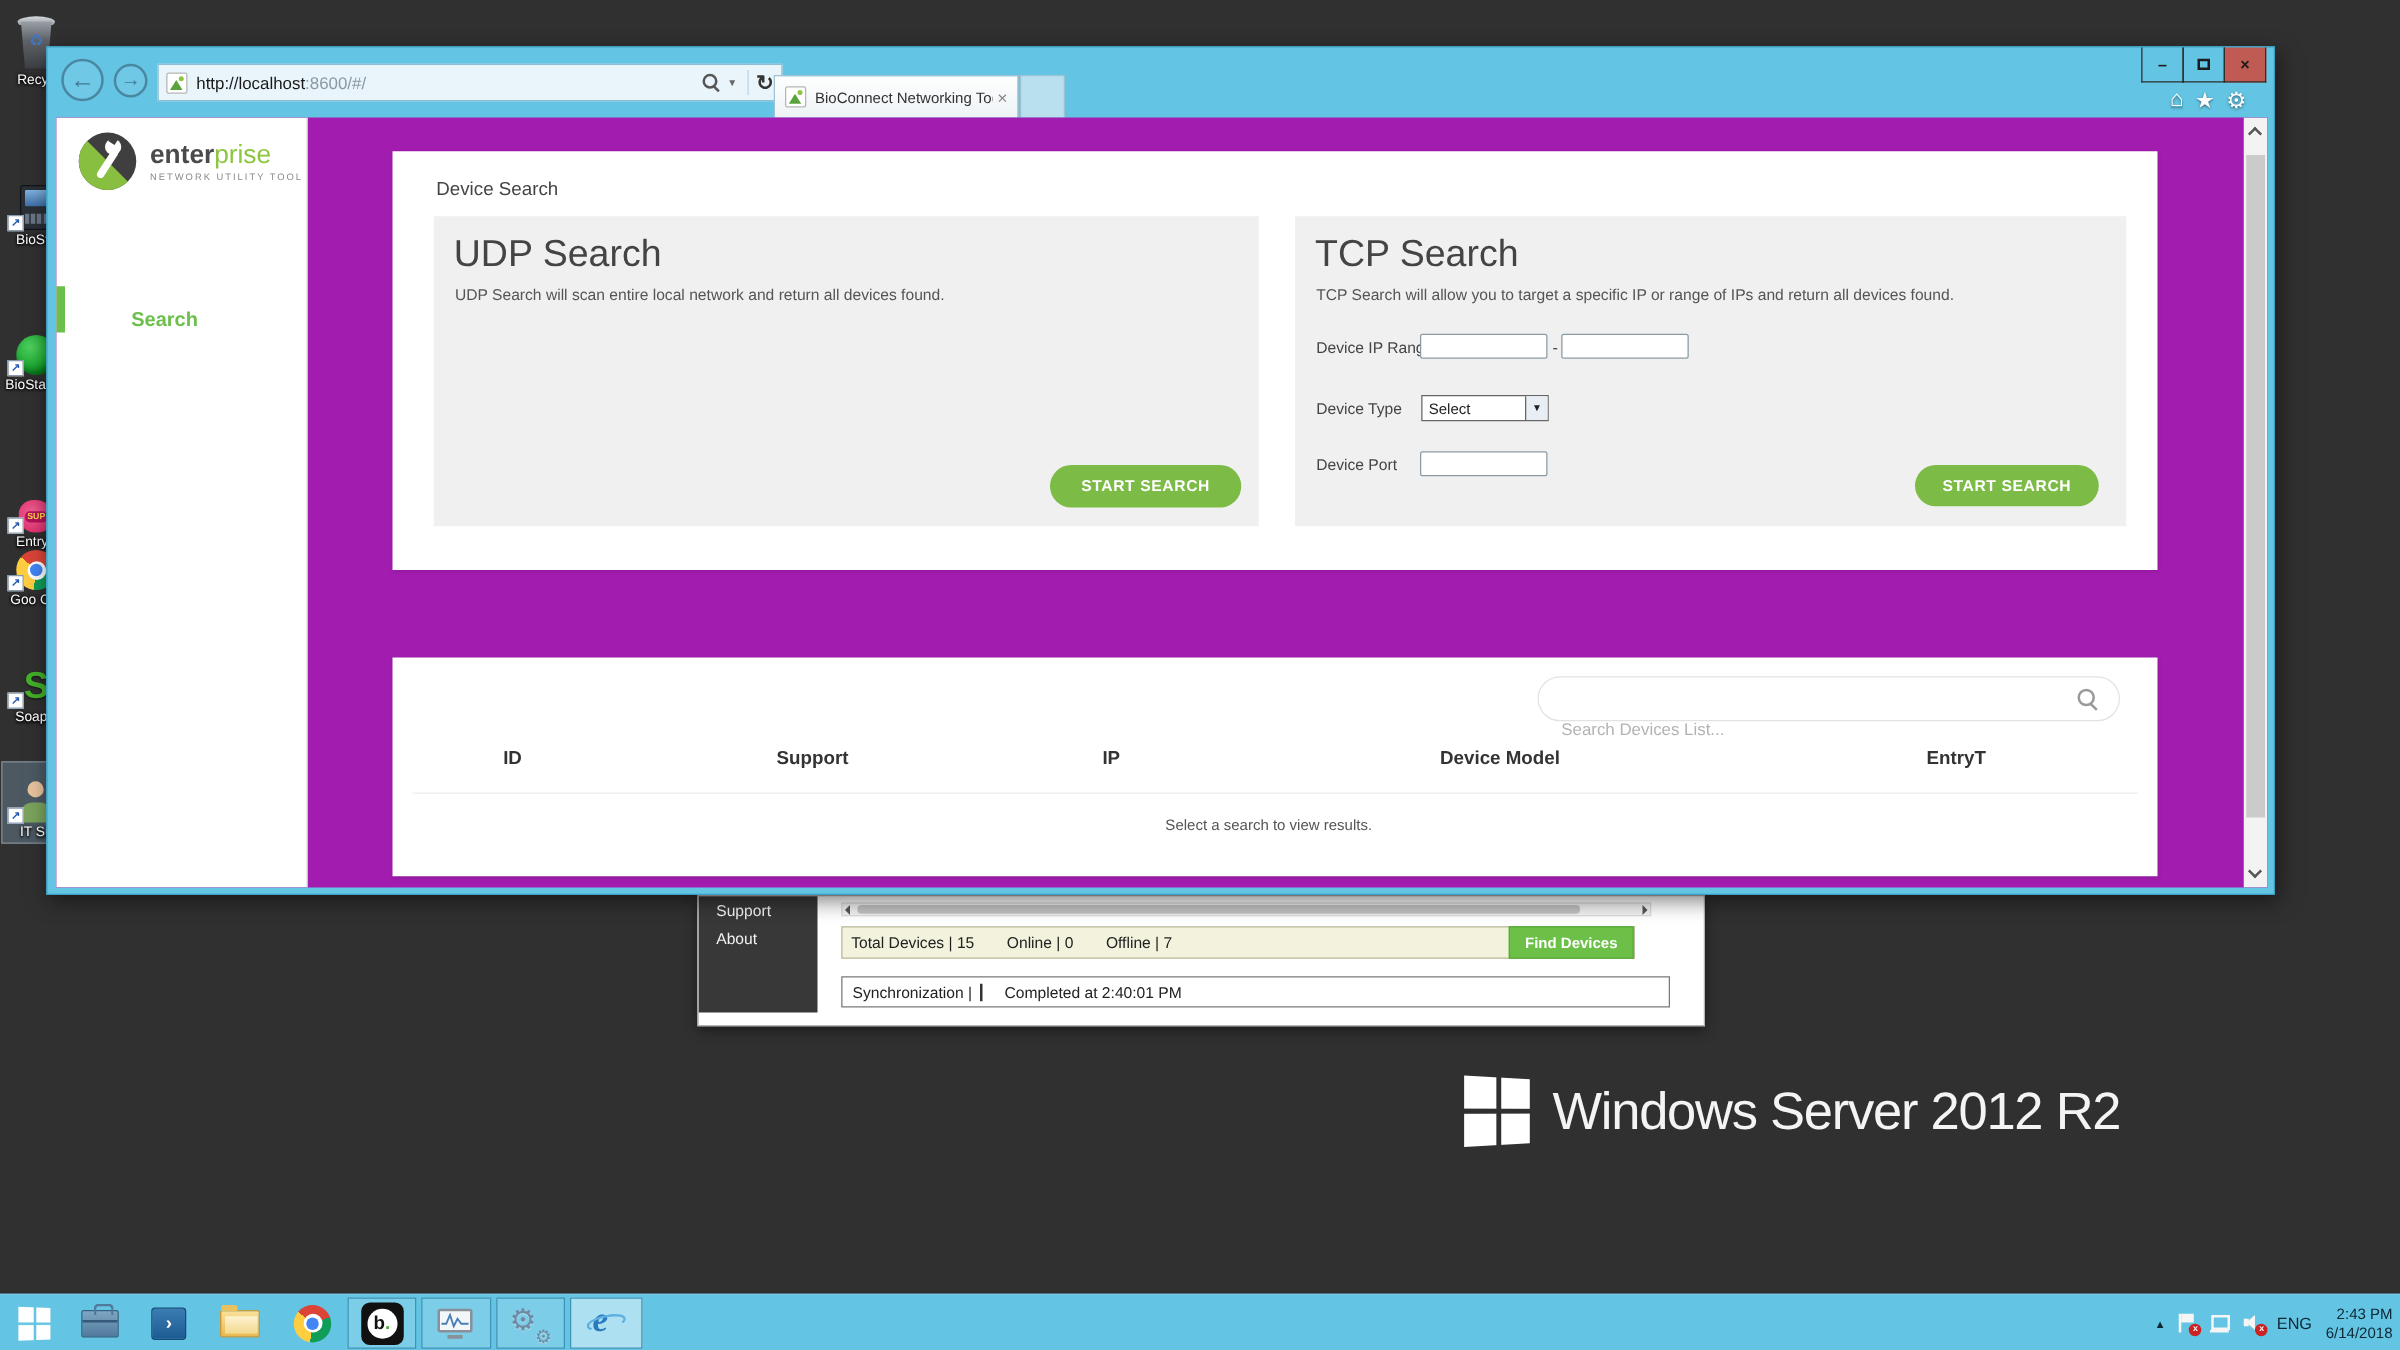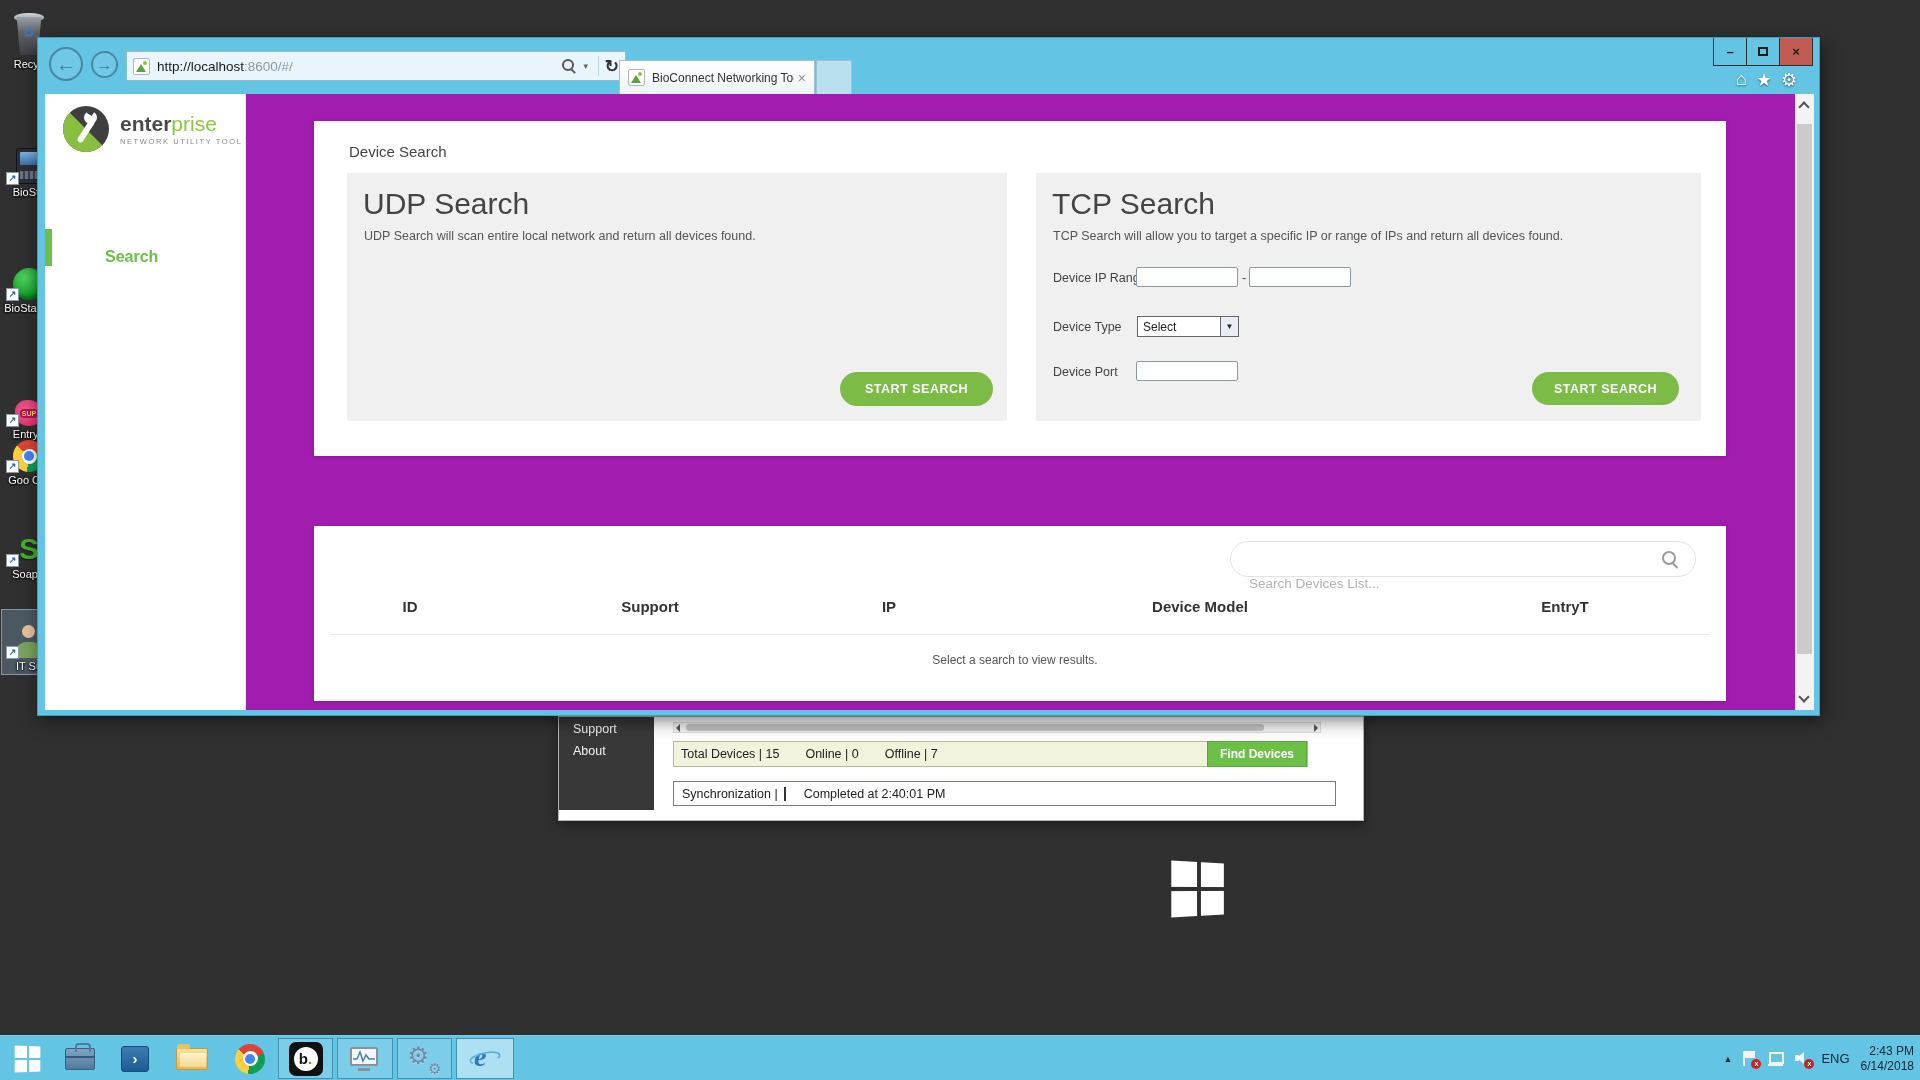--- a/index.html
+++ b/index.html
@@ -271,20 +271,21 @@
     <div class="di-label">IT Su</div>
   </div>
 
   <div class="watermark">
     <div class="winflag">
         <i></i>
         <i></i>
         <i></i>
         <i></i>
       </div>
+    <span>Windows Server 2012 R2</span>
   </div>
 
   <div class="bgwin">
     <div class="bgw-side">
       <div class="bgw-item">Support</div>
       <div class="bgw-item">About</div>
     </div>
     <div class="bgw-main">
       <div class="hscroll">
         <span class="hs-left"></span>

